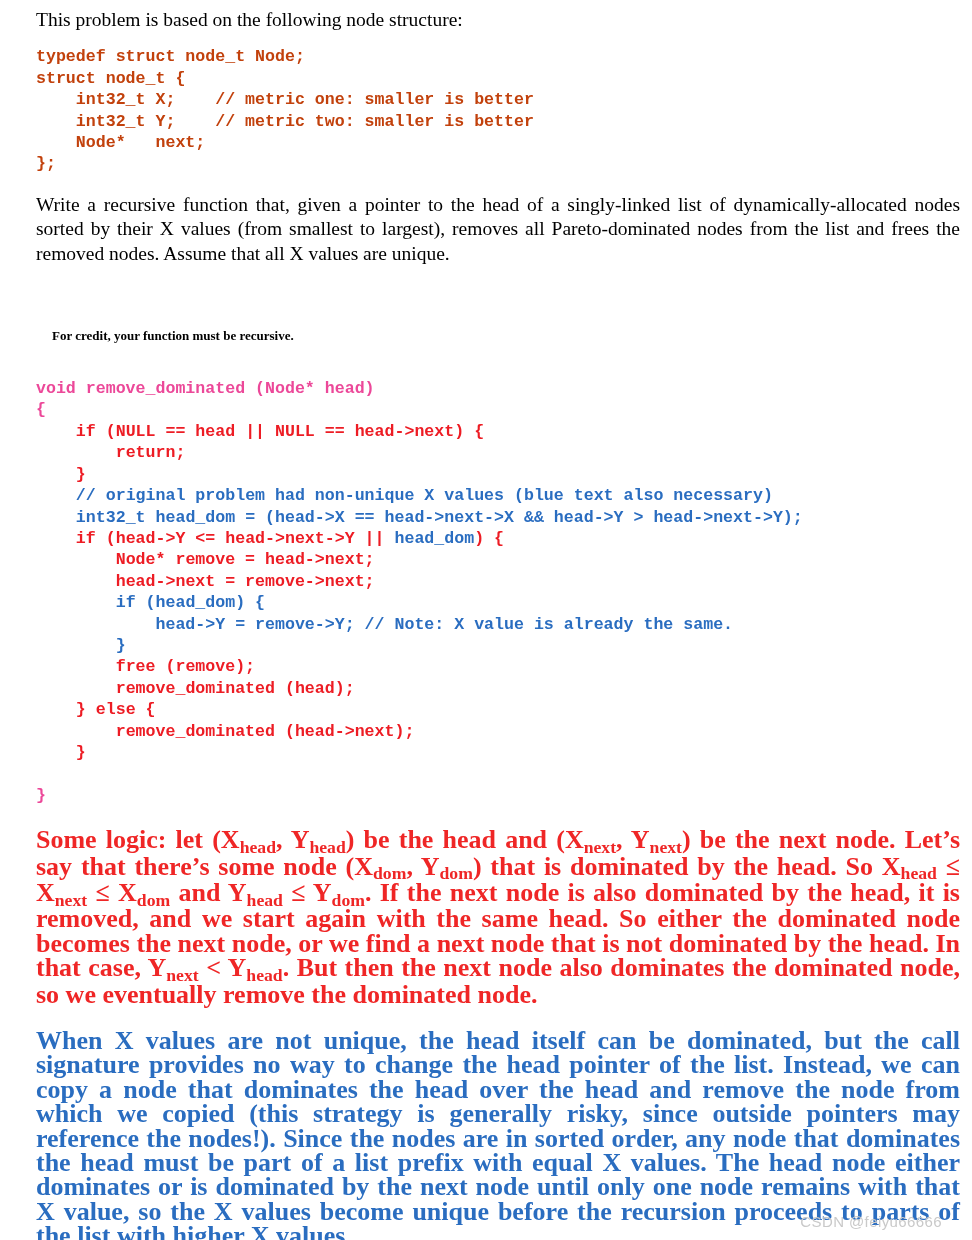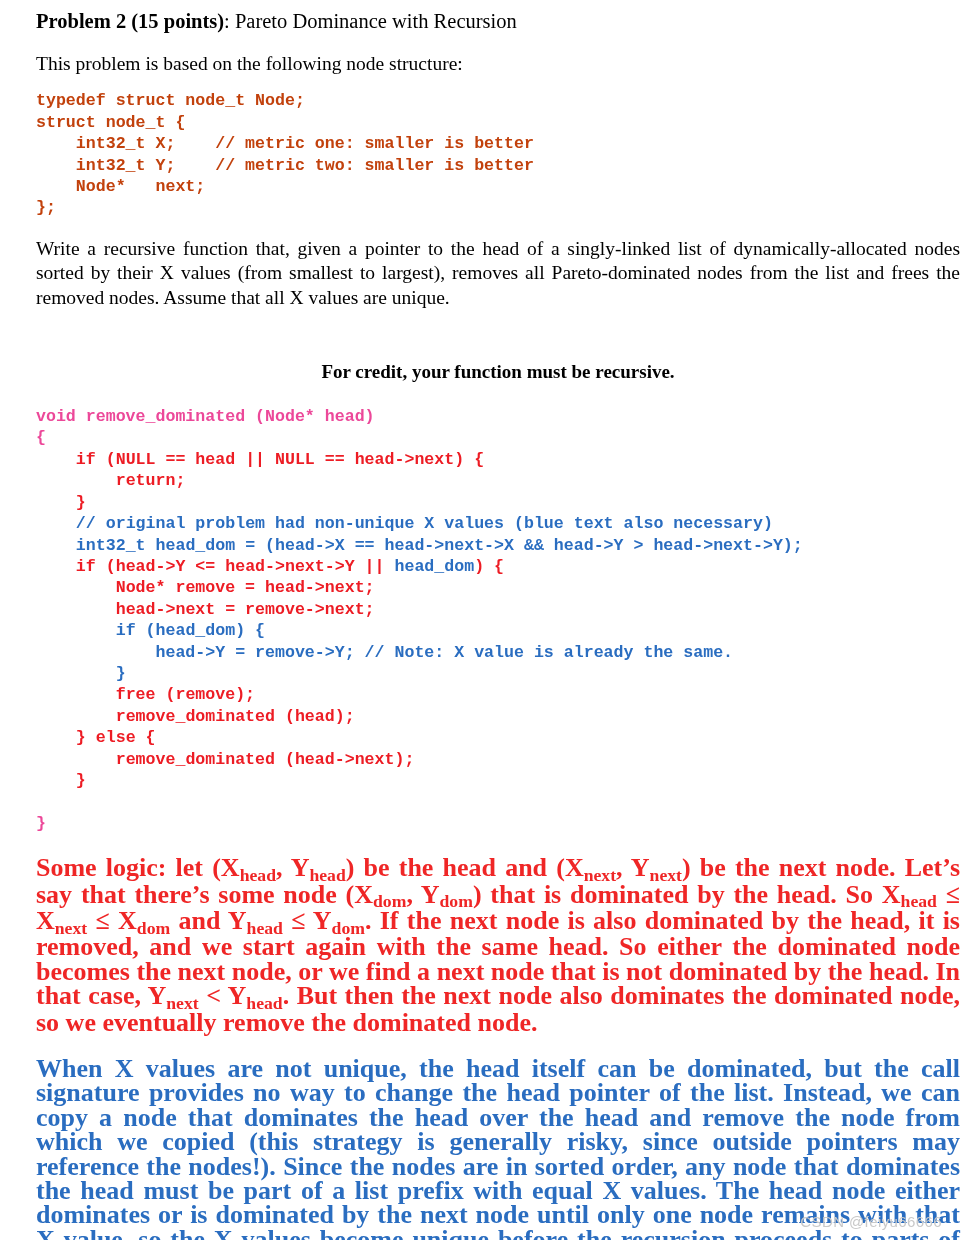--- a/index.html
+++ b/index.html
@@ -45,25 +45,25 @@
     text-align: justify;
     text-justify: inter-word;
   }
   p.prose.nojust { text-align: left; }
 
   .gap-sm { height: 14px; }
   .gap-md { height: 18px; }
   .gap-lg { height: 22px; }
 
   .center-bold {
-    text-align: center;
+    text-align: left;
     font-weight: bold;
-    font-size: 19px;
+    font-size: 13px;
     line-height: 24px;
-    margin: 8px;
+    margin: 16px;
   }
 
   
   pre.code {
     font-family: "Liberation Mono", "DejaVu Sans Mono", monospace;
     font-size: 16.6px;
     line-height: 21.4px;
     font-weight: bold;
     margin: 0;
     white-space: pre;
@@ -103,21 +103,20 @@
     letter-spacing: 0.4px;
     user-select: none;
   }
 </style>
 </head>
 <body>
 
 <div class="page">
   <div class="inner">
 
-    <div class="problem-title"><span class="b">Problem 2 (15 points)</span><span>: Pareto Dominance with Recursion</span></div>
 
     <p class="prose nojust">This problem is based on the following node structure:</p>
 
     <div class="gap-sm"></div>
 
     <pre class="code struct">typedef struct node_t Node;
 struct node_t {
     int32_t X;    // metric one: smaller is better
     int32_t Y;    // metric two: smaller is better
     Node*   next;

